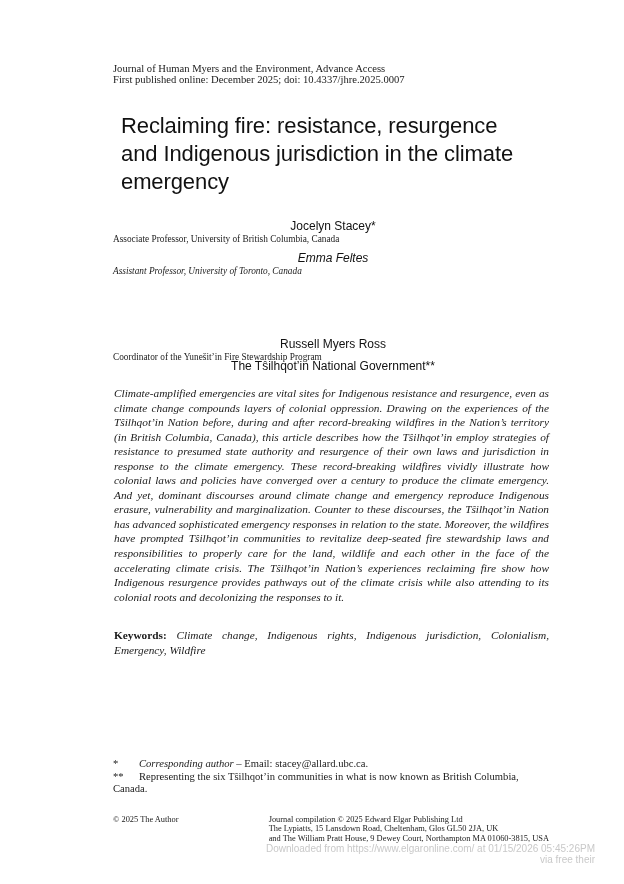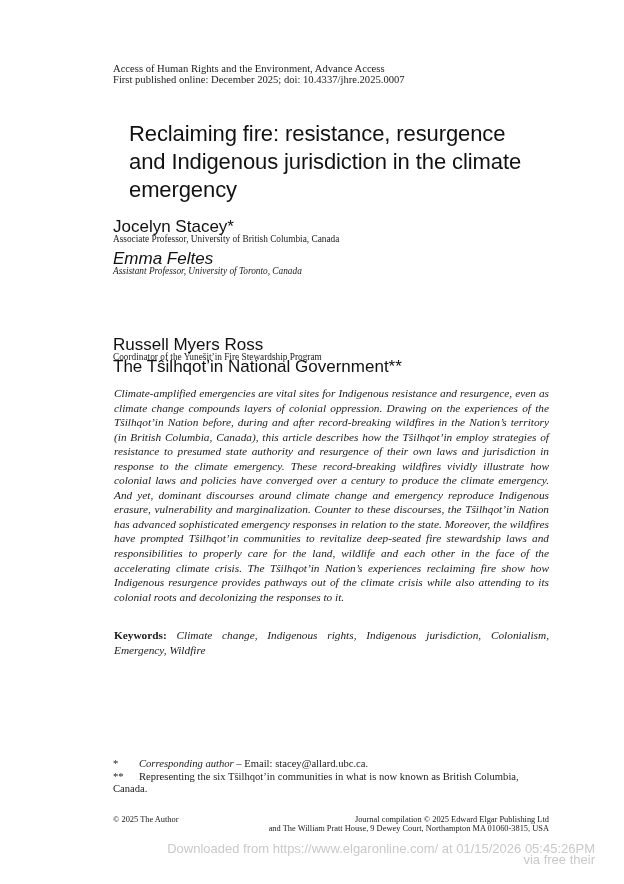--- a/index.html
+++ b/index.html
@@ -2,51 +2,51 @@
 <html><head>
   <meta charset="utf-8">
   <style>
     html, body { margin: 0; padding: 0; background: #ffffff; }
     body { width: 624px; height: 884px; position: relative; overflow: hidden; color: #1a1a1a; }
     .serif { font-family: "Liberation Serif", "DejaVu Serif", serif; }
     .sans { font-family: "Liberation Sans", "DejaVu Sans", sans-serif; }
     .abs { position: absolute; }
 
     .journal-header { left: 113px; top: 63px; font-size: 10.6px; line-height: 11px; }
-    .title { left: 113px; top: 104px; width: 440px; font-size: 22px; line-height: 28px; font-weight: normal; margin: 16px; color: #111; letter-spacing: -0.1px; }
+    .title { left: 113px; top: 104px; width: 440px; font-size: 22px; line-height: 28px; font-weight: normal; margin: 8px; color: #111; letter-spacing: -0.1px; }
 
-    .author-name { font-size: 17px; line-height: 13px; color: #111; }
+    .author-name { font-size: 12px; line-height: 13px; color: #111; text-align: center; }
     .author-aff { font-size: 9.3px; line-height: 12.5px; }
     .author-block { left: 113px; width: 440px; }
     .a1 { top: 220px; }
     .a2 { top: 252px; font-style: italic; }
     .a3 { top: 306px; margin-top: 32px; }
     .a4 { top: 360px; }
 
     .abstract { left: 114px; top: 386px; width: 435px; font-size: 11.3px; line-height: 14.55px; font-style: italic; text-align: justify; margin: 0; }
 
     .keywords { left: 114px; top: 628px; width: 435px; font-size: 11.3px; line-height: 14.5px; text-align: justify; margin: 0; }
     .keywords b { font-style: normal; }
     .keywords .kw { font-style: italic; }
 
     .footnotes { left: 113px; top: 758px; width: 437px; font-size: 10.6px; line-height: 12.6px; }
     .fn-row { display: flex; }
     .fn-mark { width: 26px; flex: none; }
     .fn-mark2 { width: 26px; flex: none; }
 
     .copyright { left: 113px; top: 815px; font-size: 8.4px; line-height: 10px; }
-    .publisher { right: 75px; top: 815px; font-size: 8.4px; line-height: 9.4px; text-align: right; }
+    .publisher { right: 75px; top: 815px; font-size: 8.4px; line-height: 9.4px; text-align: left; }
 
-    .watermark { right: 29px; top: 843px; font-size: 13px; line-height: 11px; color: #c9c9c9; text-align: right; }
+    .watermark { right: 29px; top: 843px; font-size: 10px; line-height: 11px; color: #c9c9c9; text-align: right; }
   </style>
 </head>
 <body>
 
 <div class="abs journal-header serif">
-  <div>Access of Human Rights and the Environment, Advance Access</div>
+  <div>Journal of Human Myers and the Environment, Advance Access</div>
   <div>First published online: December 2025; doi: 10.4337/jhre.2025.0007</div>
 </div>
 
 <h1 class="abs title sans">
   <div>Reclaiming fire: resistance, resurgence</div>
   <div>and Indigenous jurisdiction in the climate</div>
   <div>emergency</div>
 </h1>
 
 <div class="abs author-block a1">
@@ -82,19 +82,20 @@
   </div>
   <div>
     <span class="fn-mark2" style="display:inline-block">**</span><span>Representing the six Tŝilhqot’in communities in what is now known as British Columbia, Canada.</span>
   </div>
 </div>
 
 <div class="abs copyright serif">© 2025 The Author</div>
 
 <div class="abs publisher serif">
   <div>Journal compilation © 2025 Edward Elgar Publishing Ltd</div>
+  <div>The Lypiatts, 15 Lansdown Road, Cheltenham, Glos GL50 2JA, UK</div>
   <div>and The William Pratt House, 9 Dewey Court, Northampton MA 01060-3815, USA</div>
 </div>
 
 <div class="abs watermark sans">
   <div>Downloaded from https://www.elgaronline.com/ at 01/15/2026 05:45:26PM</div>
   <div>via free their</div>
 </div>
 
 </body></html>

